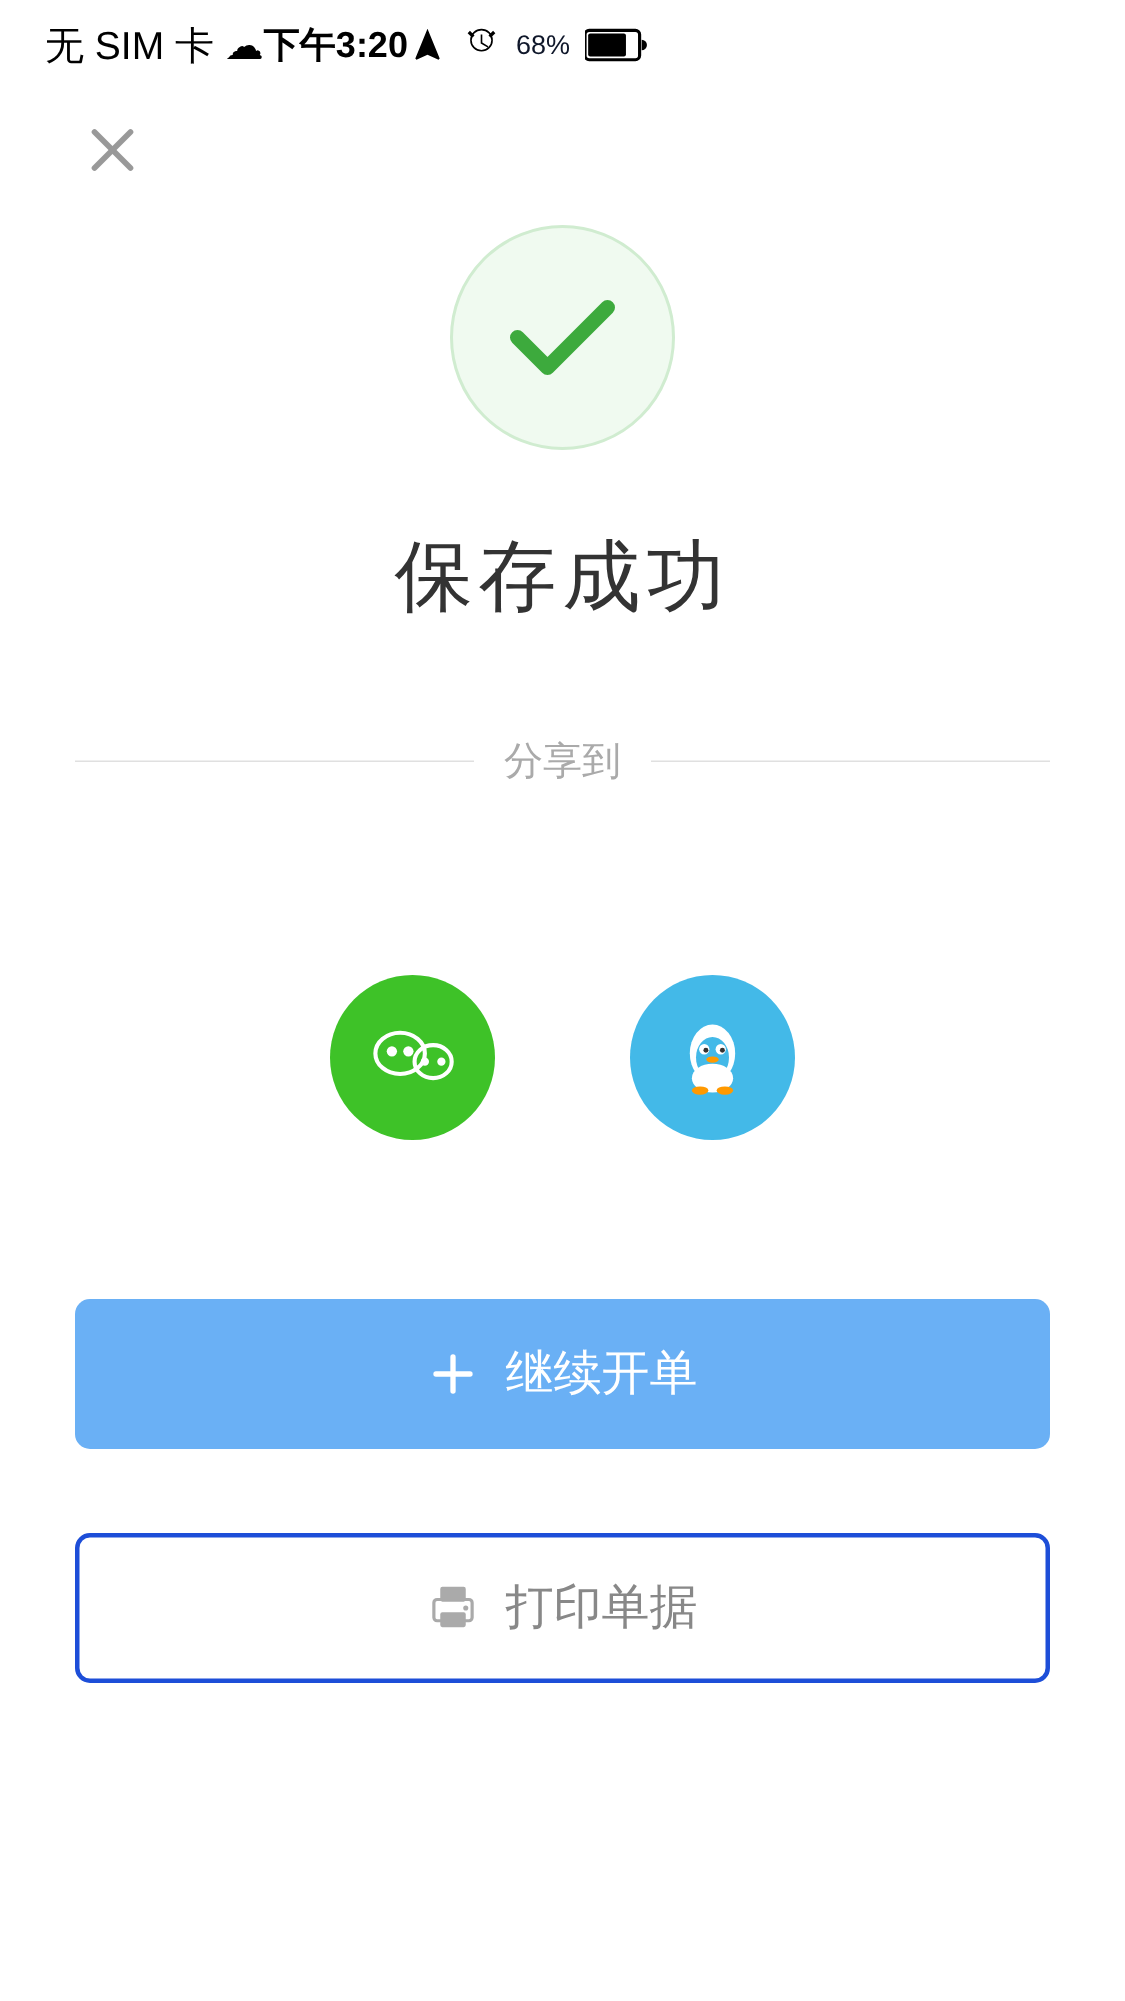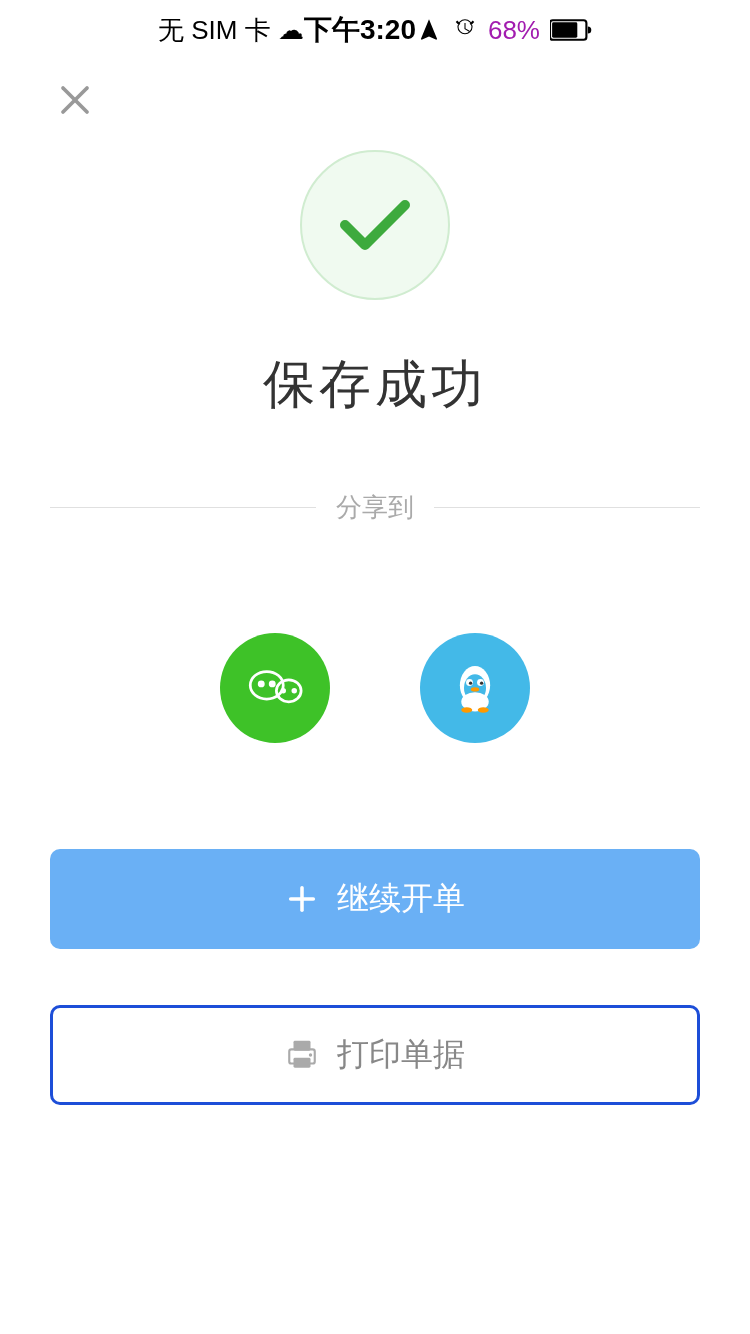--- a/index.html
+++ b/index.html
@@ -13,43 +13,43 @@
       position: relative;
       overflow-x: hidden;
     }
 
     
     .status-bar {
       width: 100%;
       height: 60px;
       display: flex;
       align-items: center;
-      justify-content: center;
+      justify-content: flex-start;
       padding: 0 30px;
       background: #ffffff;
     }
     .status-left {
       display: flex;
       align-items: center;
       gap: 12px;
       font-size: 26px;
       color: #000;
       font-weight: 500;
     }
     .status-center {
-      font-size: 28px;
+      font-size: 24px;
       font-weight: 600;
       color: #000;
     }
     .status-right {
       display: flex;
       align-items: center;
       gap: 10px;
-      font-size: 26px;
-      color: #a21caf;
+      font-size: 18px;
+      color: #0f172a;
     }
 
     
     .close-btn {
       position: absolute;
       top: 75px;
       left: 50px;
       width: 50px;
       height: 50px;
       display: flex;
@@ -99,21 +99,21 @@
     
     .share-section {
       width: 100%;
       padding: 0 50px;
       margin-bottom: 50px;
     }
     .share-divider {
       display: flex;
       align-items: center;
       gap: 20px;
-      margin-bottom: 58px;
+      margin-bottom: 75px;
     }
     .divider-line {
       flex: 1;
       height: 1px;
       background: #e0e0e0;
     }
     .divider-label {
       font-size: 26px;
       color: #aaaaaa;
       white-space: nowrap;

